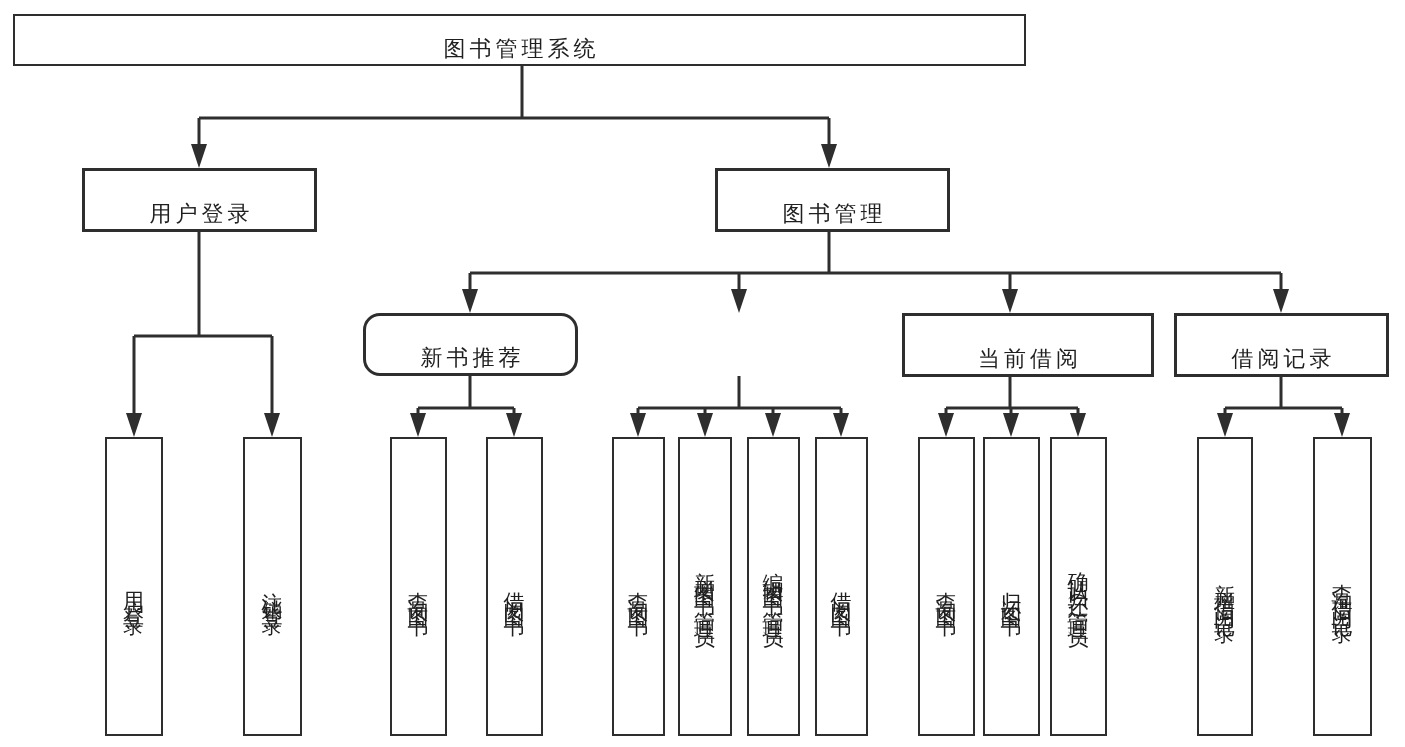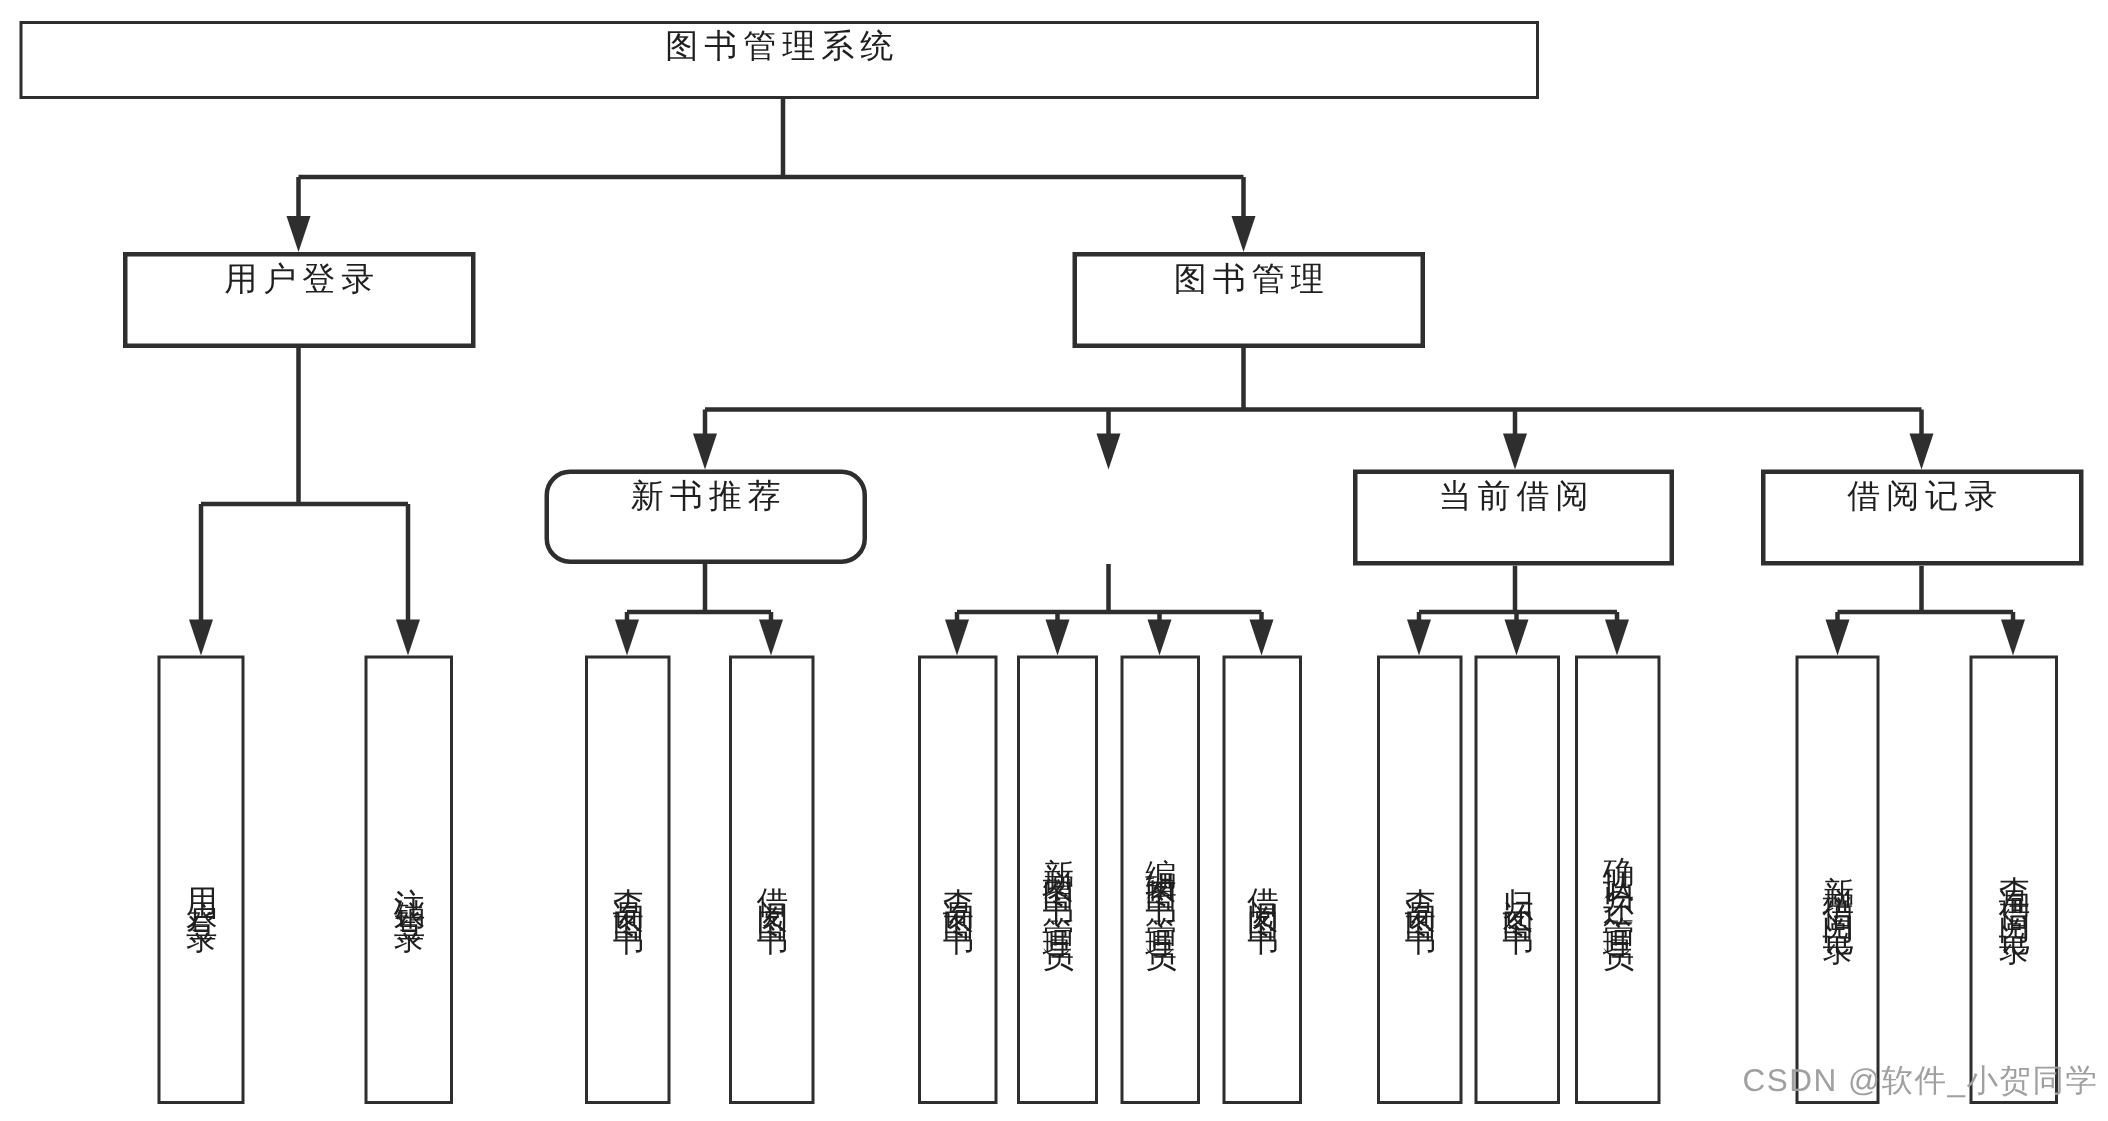--- a/index.html
+++ b/index.html
@@ -29,21 +29,21 @@
   svg.wires polygon {
     fill: var(--line, #2e2e2e);
     stroke: none;
   }
   .hbox {
     position: absolute;
     box-sizing: border-box;
     border: 3px solid var(--line, #2e2e2e);
     background: var(--box-fill, #ffffff);
     display: flex;
-    align-items: flex-start;
+    align-items: flex-end;
     justify-content: center;
     z-index: 2;
     color: var(--text, #1f1f1f);
     font-size: 22px;
     letter-spacing: 4px;
     text-indent: 4px;
     white-space: nowrap;
   }
   .hbox.thin { border-width: 2px; }
   .vbox {
@@ -127,21 +127,21 @@
   <div class="hbox" style="left:82px; top:168px; width:235px; height:64px;">
     <span>用户登录</span>
   </div>
   <div class="hbox" style="left:715px; top:168px; width:235px; height:64px;">
     <span>图书管理</span>
   </div>
 
   <div class="hbox" style="left:363px; top:313px; width:215px; height:63px;border-radius:17px;">
     <span>新书推荐</span>
   </div>
-  <div class="hbox" style="left:902px; top:313px; width:214px; height:64px;">
+  <div class="hbox" style="left:902px; top:313px; width:252px; height:64px;">
     <span>当前借阅</span>
   </div>
   <div class="hbox" style="left:1174px; top:313px; width:215px; height:64px;">
     <span>借阅记录</span>
   </div>
 
   <div class="vbox" style="left:105px; width:58px;">
     <span class="vlabel">用户登录</span>
   </div>
   <div class="vbox" style="left:243px; width:59px;">
@@ -178,15 +178,14 @@
     <span class="vlabel">确认归还（管理员）</span>
   </div>
 
   <div class="vbox" style="left:1197px; width:56px;">
     <span class="vlabel">新增借阅记录</span>
   </div>
   <div class="vbox" style="left:1313px; width:59px;">
     <span class="vlabel">查询借阅记录</span>
   </div>
 
-  <div class="watermark">CSDN @软件_小贺同学</div>
 
 </div>
 
 </body></html>

